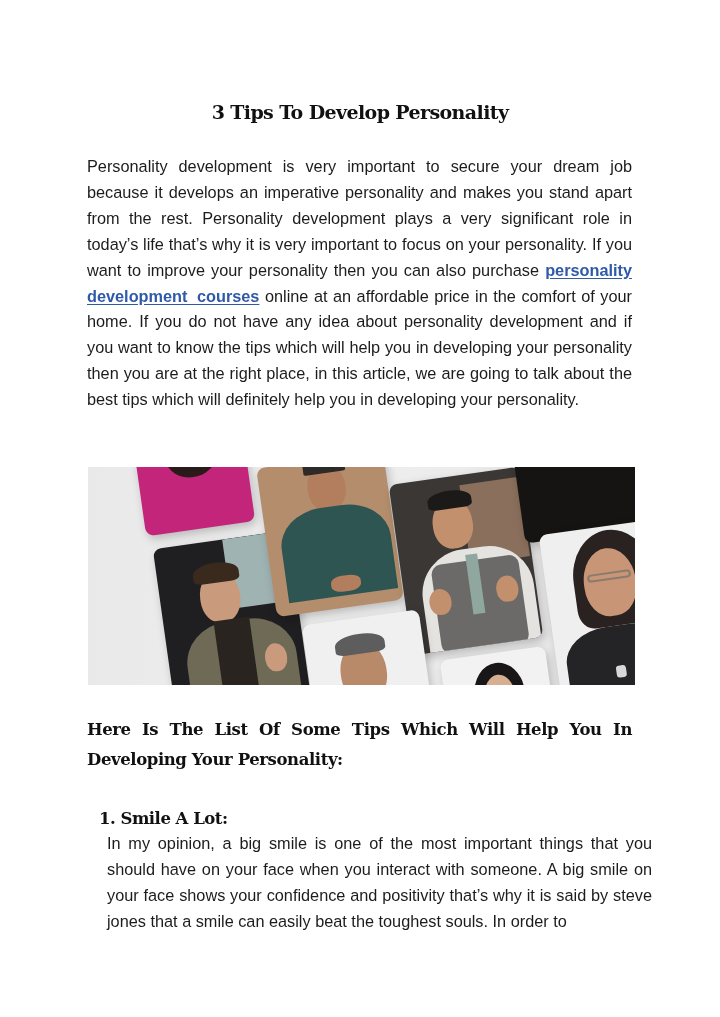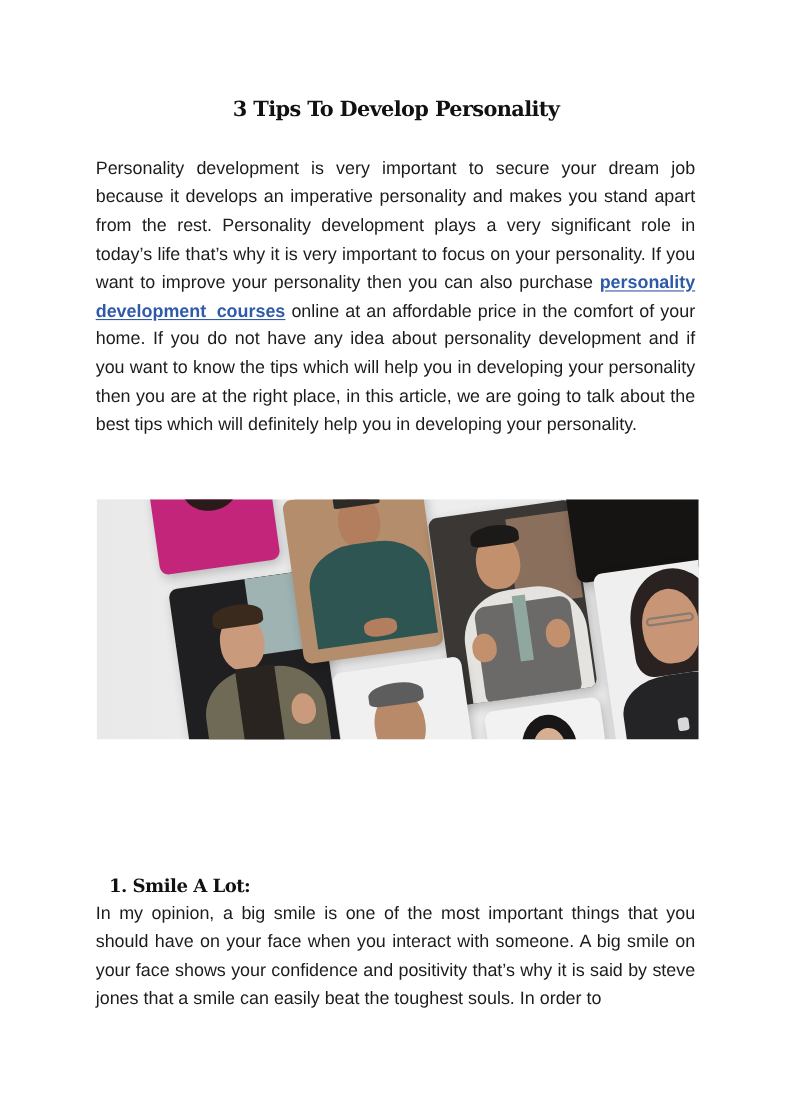--- a/index.html
+++ b/index.html
@@ -10,21 +10,21 @@
     body {
       width: 720px;
       height: 1017px;
       position: relative;
       overflow: hidden;
       font-family: "DejaVu Serif", "Liberation Serif", serif;
       color: #1a1a1a;
     }
     .page {
       position: absolute;
-      left: 0; top: 0;
+      left: 0; top: 13px;
       width: 720px; height: 778px;
       background: #ffffff;
     }
     .title {
       position: absolute;
       top: 88px;
       left: 0;
       width: 720px;
       text-align: center;
       font-family: "DejaVu Serif", "Liberation Serif", serif;
@@ -95,21 +95,21 @@
       position: absolute;
       left: 87px;
       top: 784px;
       font-family: "DejaVu Serif", "Liberation Serif", serif;
       font-weight: bold;
       font-size: 16.5px;
       letter-spacing: -0.5px;
       color: #111;
       margin: 12px;
     }
-    .tip1 { top: 818px; }
+    .tip1 { top: 818px; margin-left: 20px; }
   </style>
 </head>
 <body>
 
 <div class="page">
 
   <h1 class="title">3 Tips To Develop Personality</h1>
 
   <p class="para intro"><span>Personality development is very important to secure your dream job because it develops an imperative personality and makes you stand apart from the rest. Personality development plays a very significant role in today’s life that’s why it is very important to focus on your personality. If you want to improve your personality then you can also purchase </span><a href="#">personality development courses</a><span> online at an affordable price in the comfort of your home. If you do not have any idea about personality development and if you want to know the tips which will help you in developing your personality then you are at the right place, in this article, we are going to talk about the best tips which will definitely help you in developing your personality.</span></p>
 
@@ -161,18 +161,19 @@
 
     <div class="card" style="left:462px; top:60px; width:110px; height:170px; background:#efefef; transform:rotate(-8deg);">
       <div style="position:absolute; left:28px; top:4px; width:80px; height:96px; background:#2a2220; border-radius:50% 50% 20% 20%;"></div>
       <div class="face" style="left:38px; top:22px; width:52px; height:68px; background:#c89676;"></div>
       <div style="position:absolute; left:42px; top:46px; width:44px; height:8px; border:2px solid #8a7b6e; border-radius:6px; box-sizing:border-box;"></div>
       <div class="body-shape" style="left:10px; top:100px; width:110px; height:80px; background:#242426;"></div>
       <div style="position:absolute; left:58px; top:140px; width:10px; height:12px; background:#d8d8d8; border-radius:3px;"></div>
     </div>
   </div>
 
+  <h2 class="h2">Here Is The List Of Some Tips Which Will Help You In Developing Your Personality:</h2>
 
   <h3 class="h3">1. Smile A Lot:</h3>
 
   <p class="para tip1">In my opinion, a big smile is one of the most important things that you should have on your face when you interact with someone. A big smile on your face shows your confidence and positivity that’s why it is said by steve jones that a smile can easily beat the toughest souls. In order to</p>
 
 </div>
 
 </body></html>

